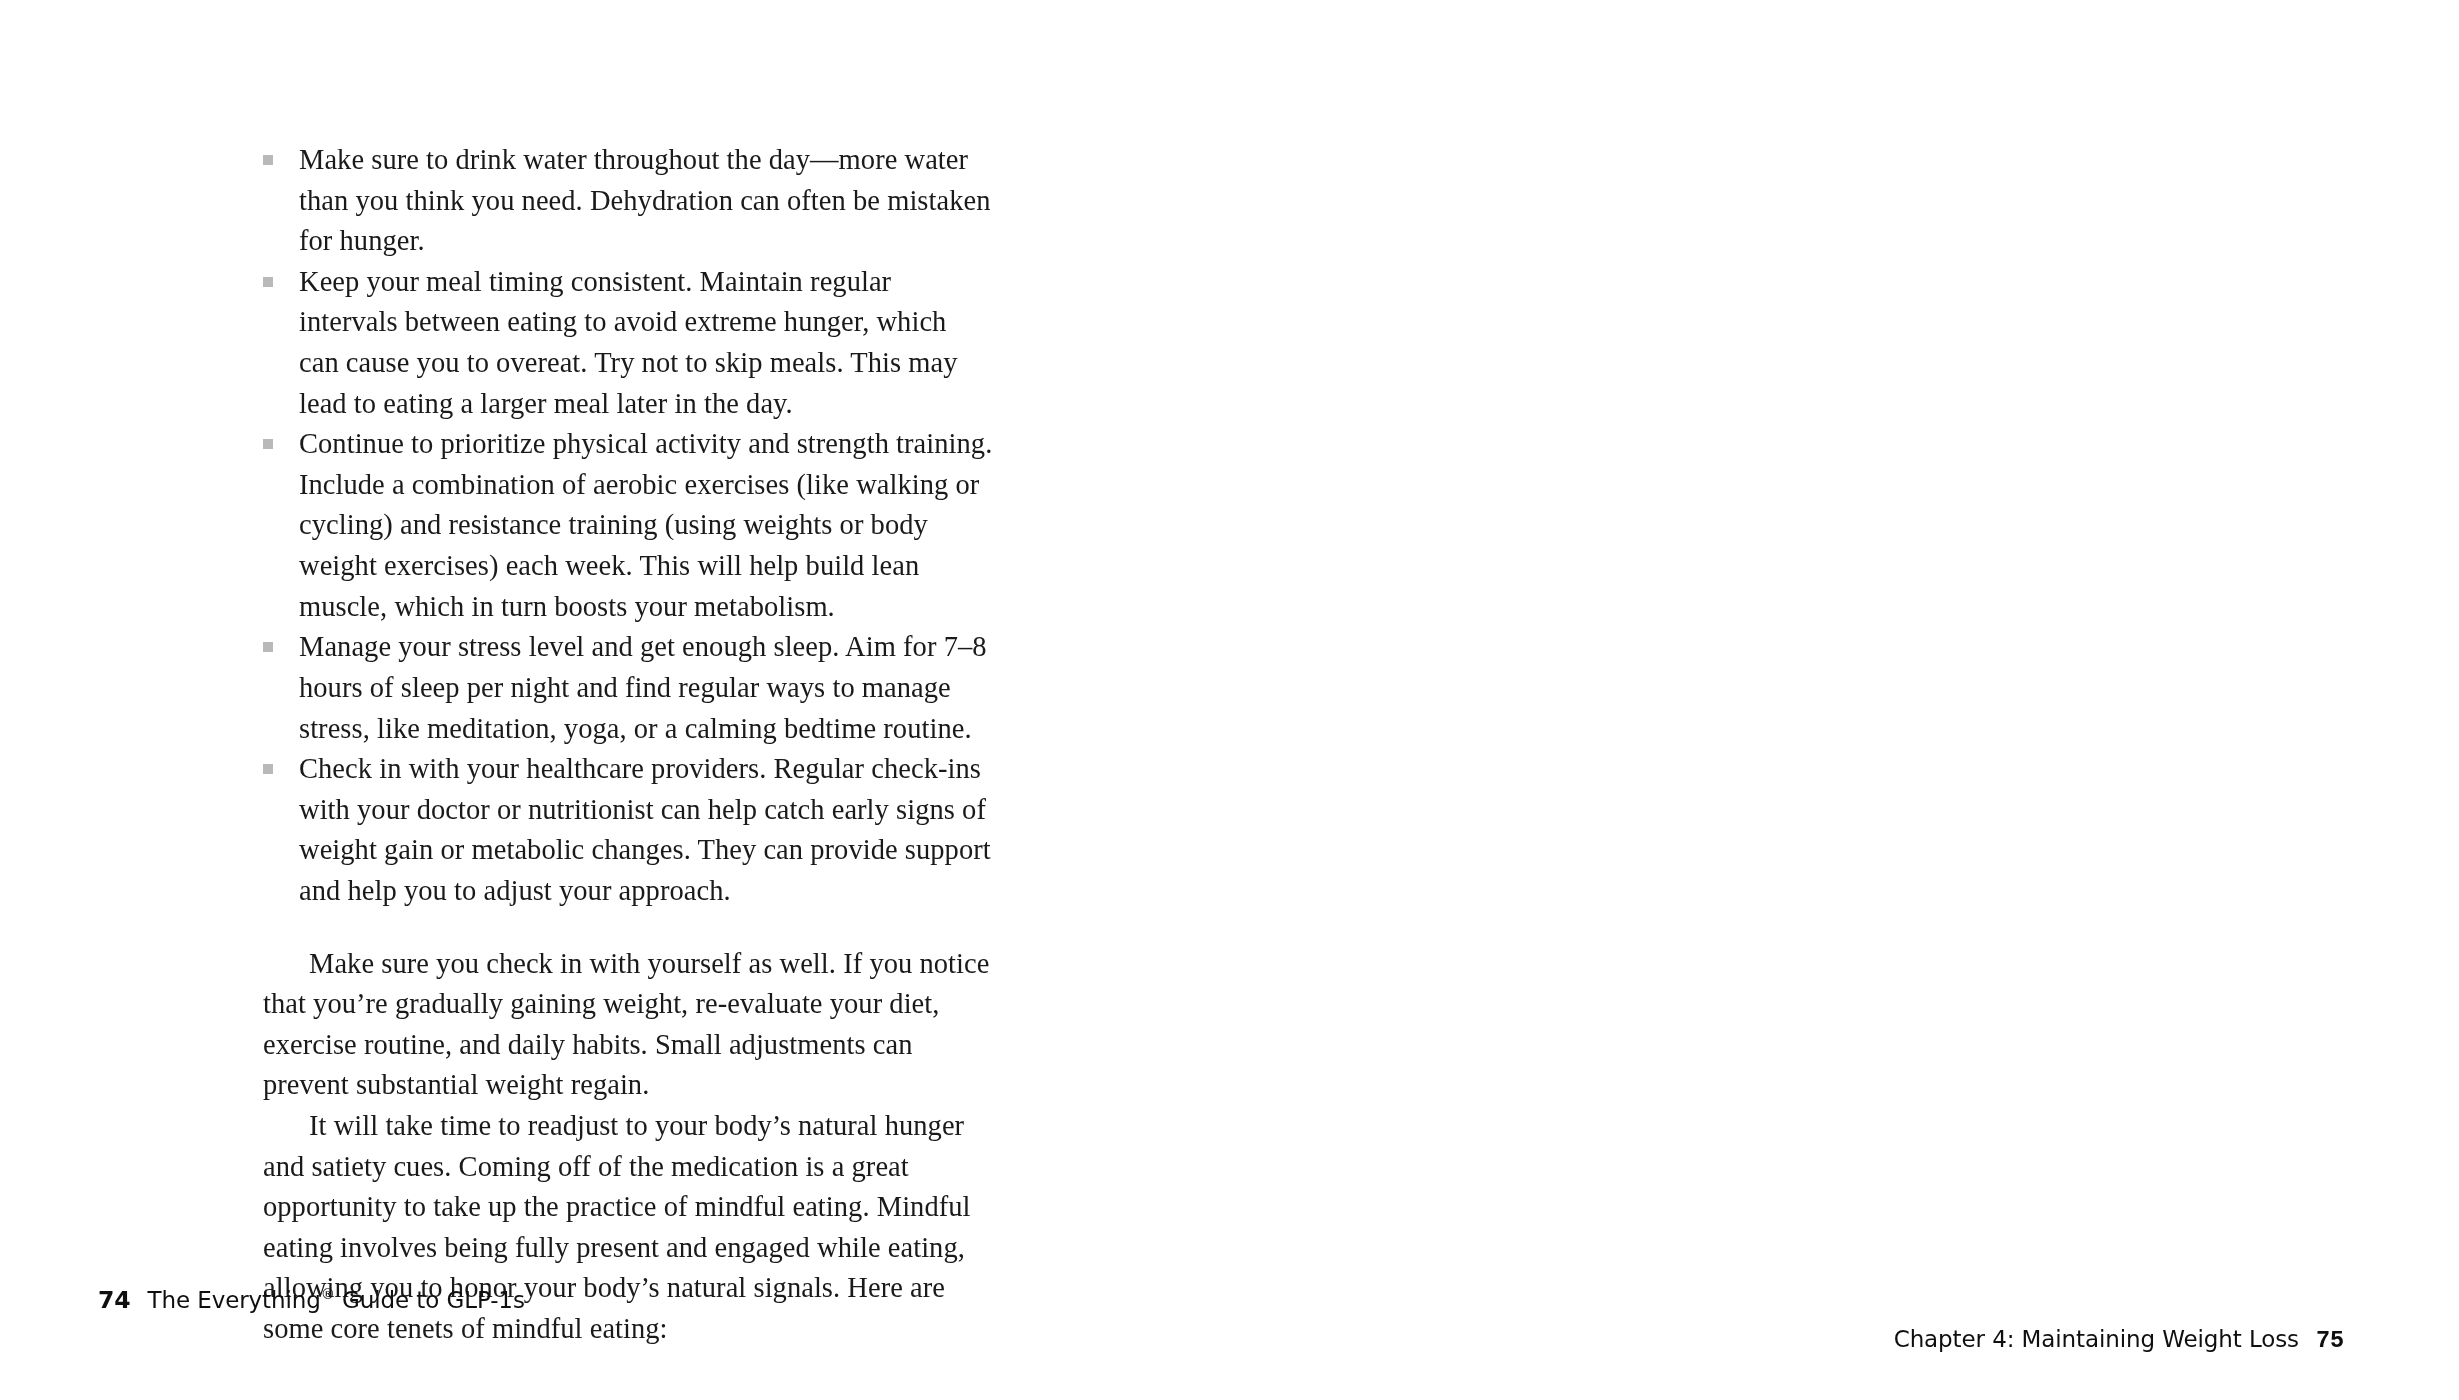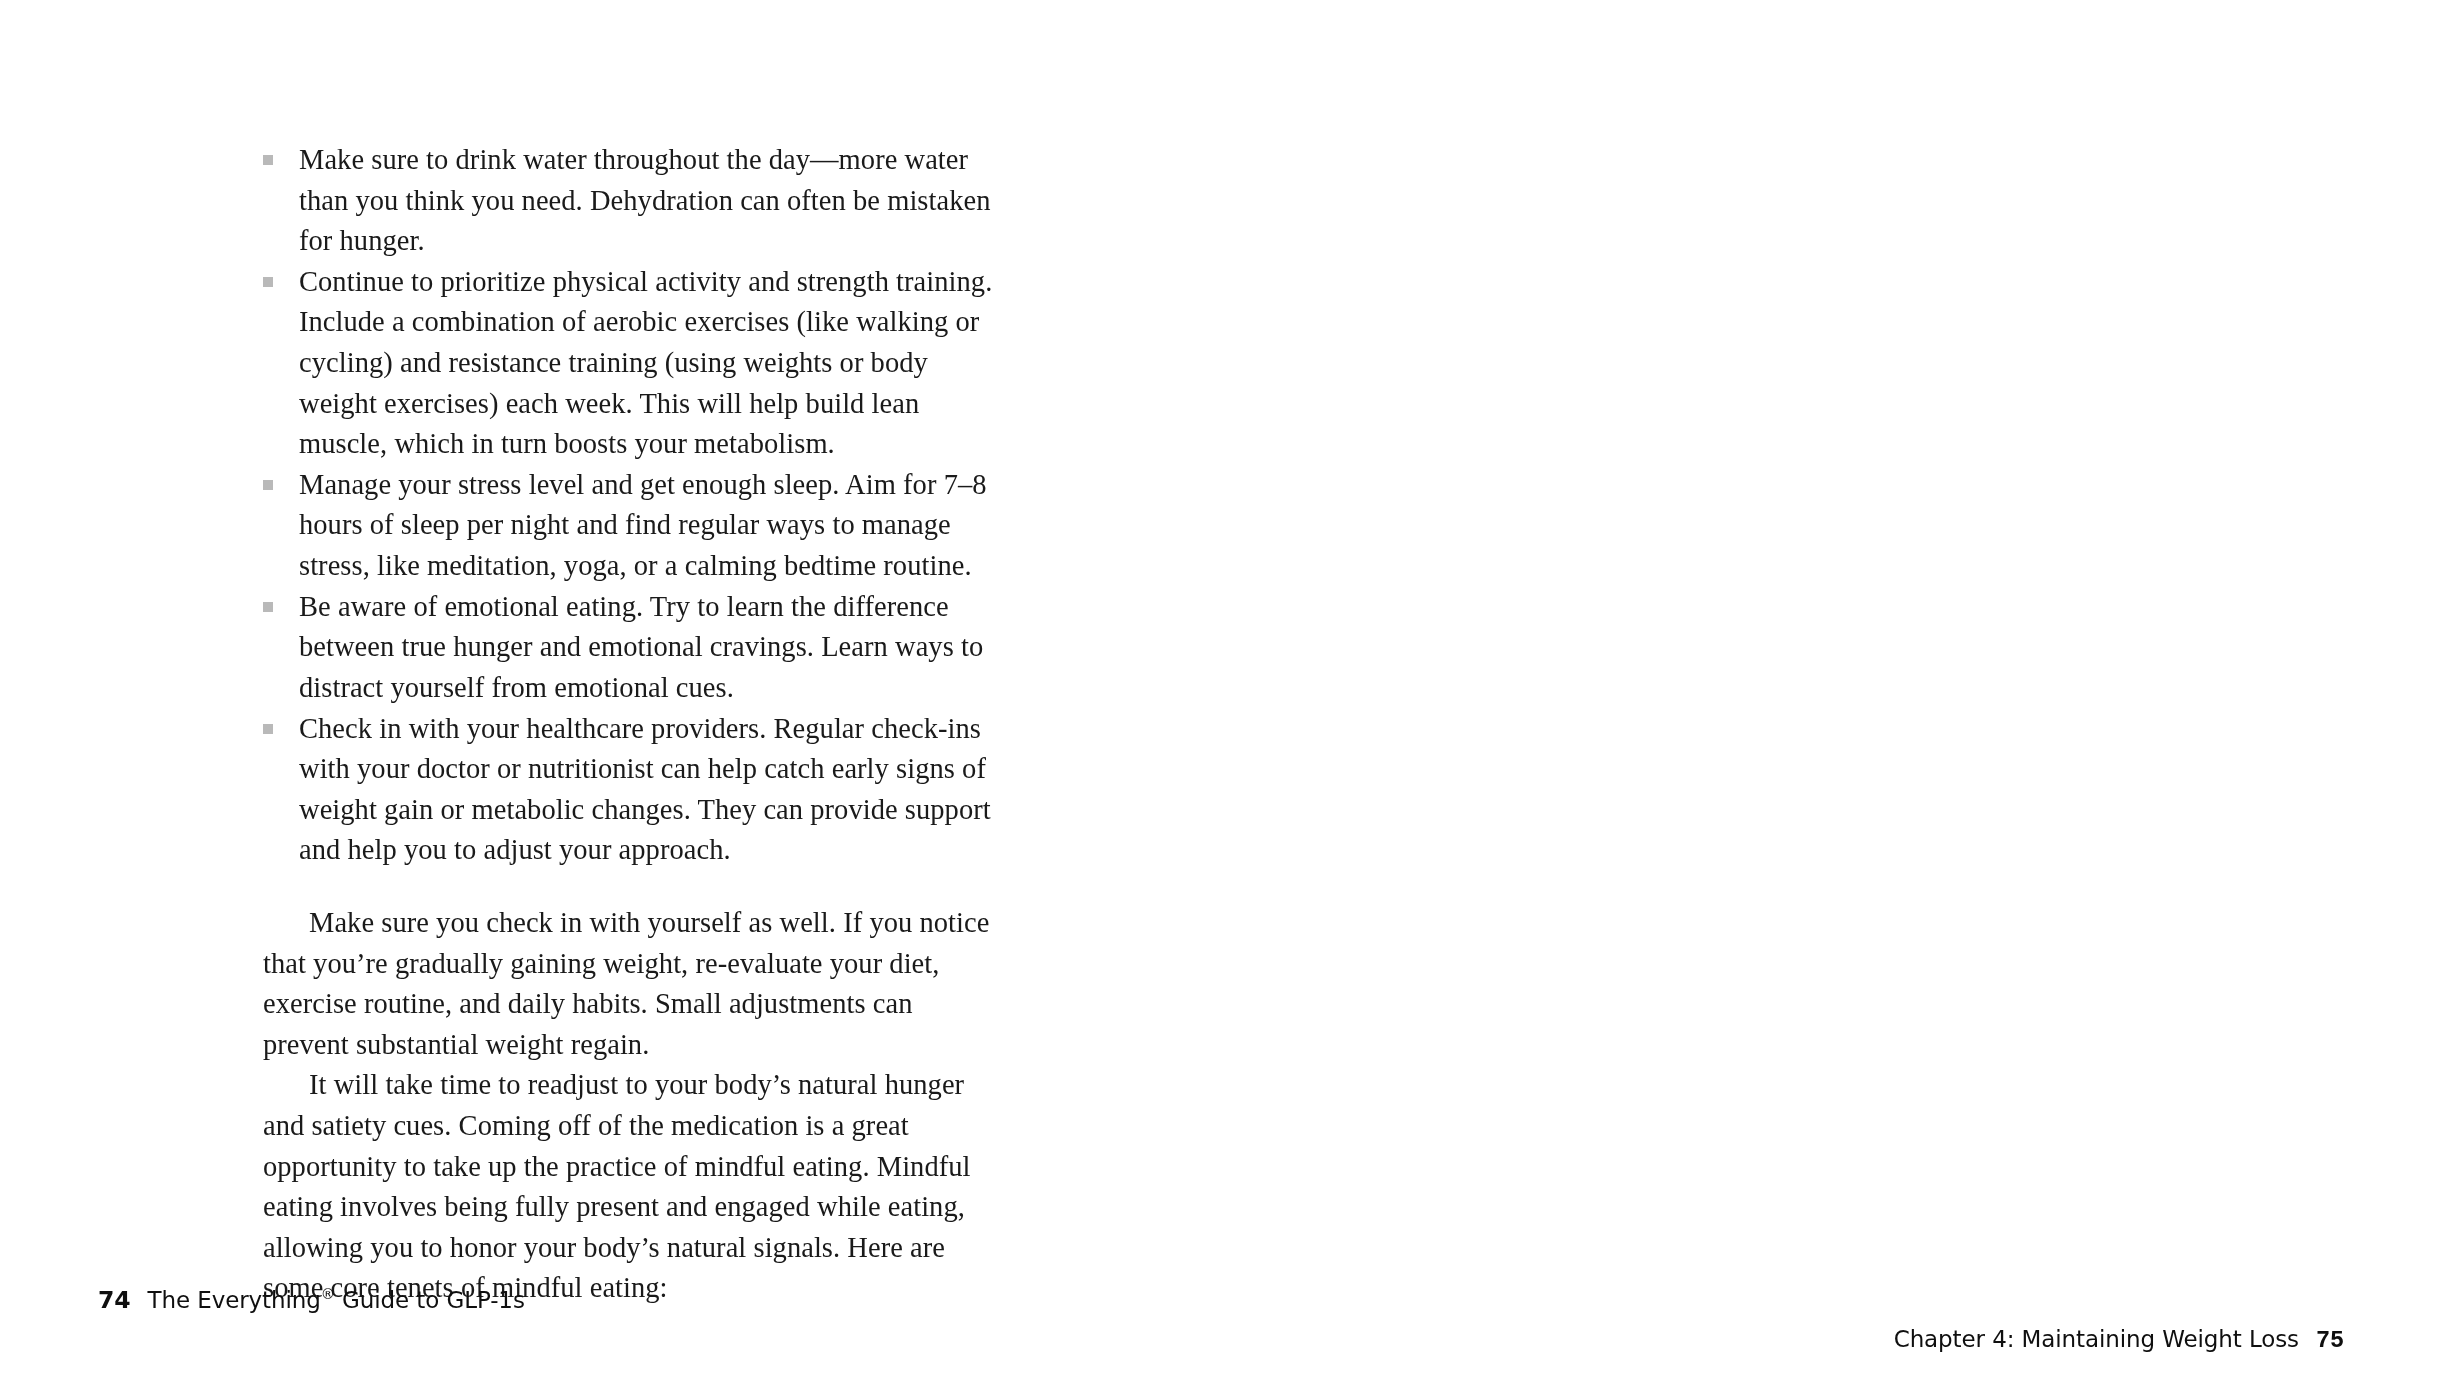--- a/index.html
+++ b/index.html
@@ -111,29 +111,29 @@
   <div class="page page-left">
     <div class="col">
 
       <ul class="bullets">
         <li>
           <span class="bullet-mark"></span>
           <span>Make sure to drink water throughout the day—more water than you think you need. Dehydration can often be mistaken for hunger.</span>
         </li>
         <li>
           <span class="bullet-mark"></span>
+          <span>Keep your meal timing consistent. Maintain regular intervals between eating to avoid extreme hunger, which can cause you to overeat. Try not to skip meals. This may lead to eating a larger meal later in the day.</span>
+        </li>
+        <li>
+          <span class="bullet-mark"></span>
           <span>Continue to prioritize physical activity and strength training. Include a combination of aerobic exercises (like walking or cycling) and resistance training (using weights or body weight exercises) each week. This will help build lean muscle, which in turn boosts your metabolism.</span>
         </li>
         <li>
           <span class="bullet-mark"></span>
           <span>Manage your stress level and get enough sleep. Aim for 7–8 hours of sleep per night and find regular ways to manage stress, like meditation, yoga, or a calming bedtime routine.</span>
-        </li>
-        <li>
-          <span class="bullet-mark"></span>
-          <span>Be aware of emotional eating. Try to learn the difference between true hunger and emotional cravings. Learn ways to distract yourself from emotional cues.</span>
         </li>
         <li>
           <span class="bullet-mark"></span>
           <span>Check in with your healthcare providers. Regular check-ins with your doctor or nutritionist can help catch early signs of weight gain or metabolic changes. They can provide support and help you to adjust your approach.</span>
         </li>
       </ul>
 
       <div class="gap-para"></div>
 
       <div class="para-block">

